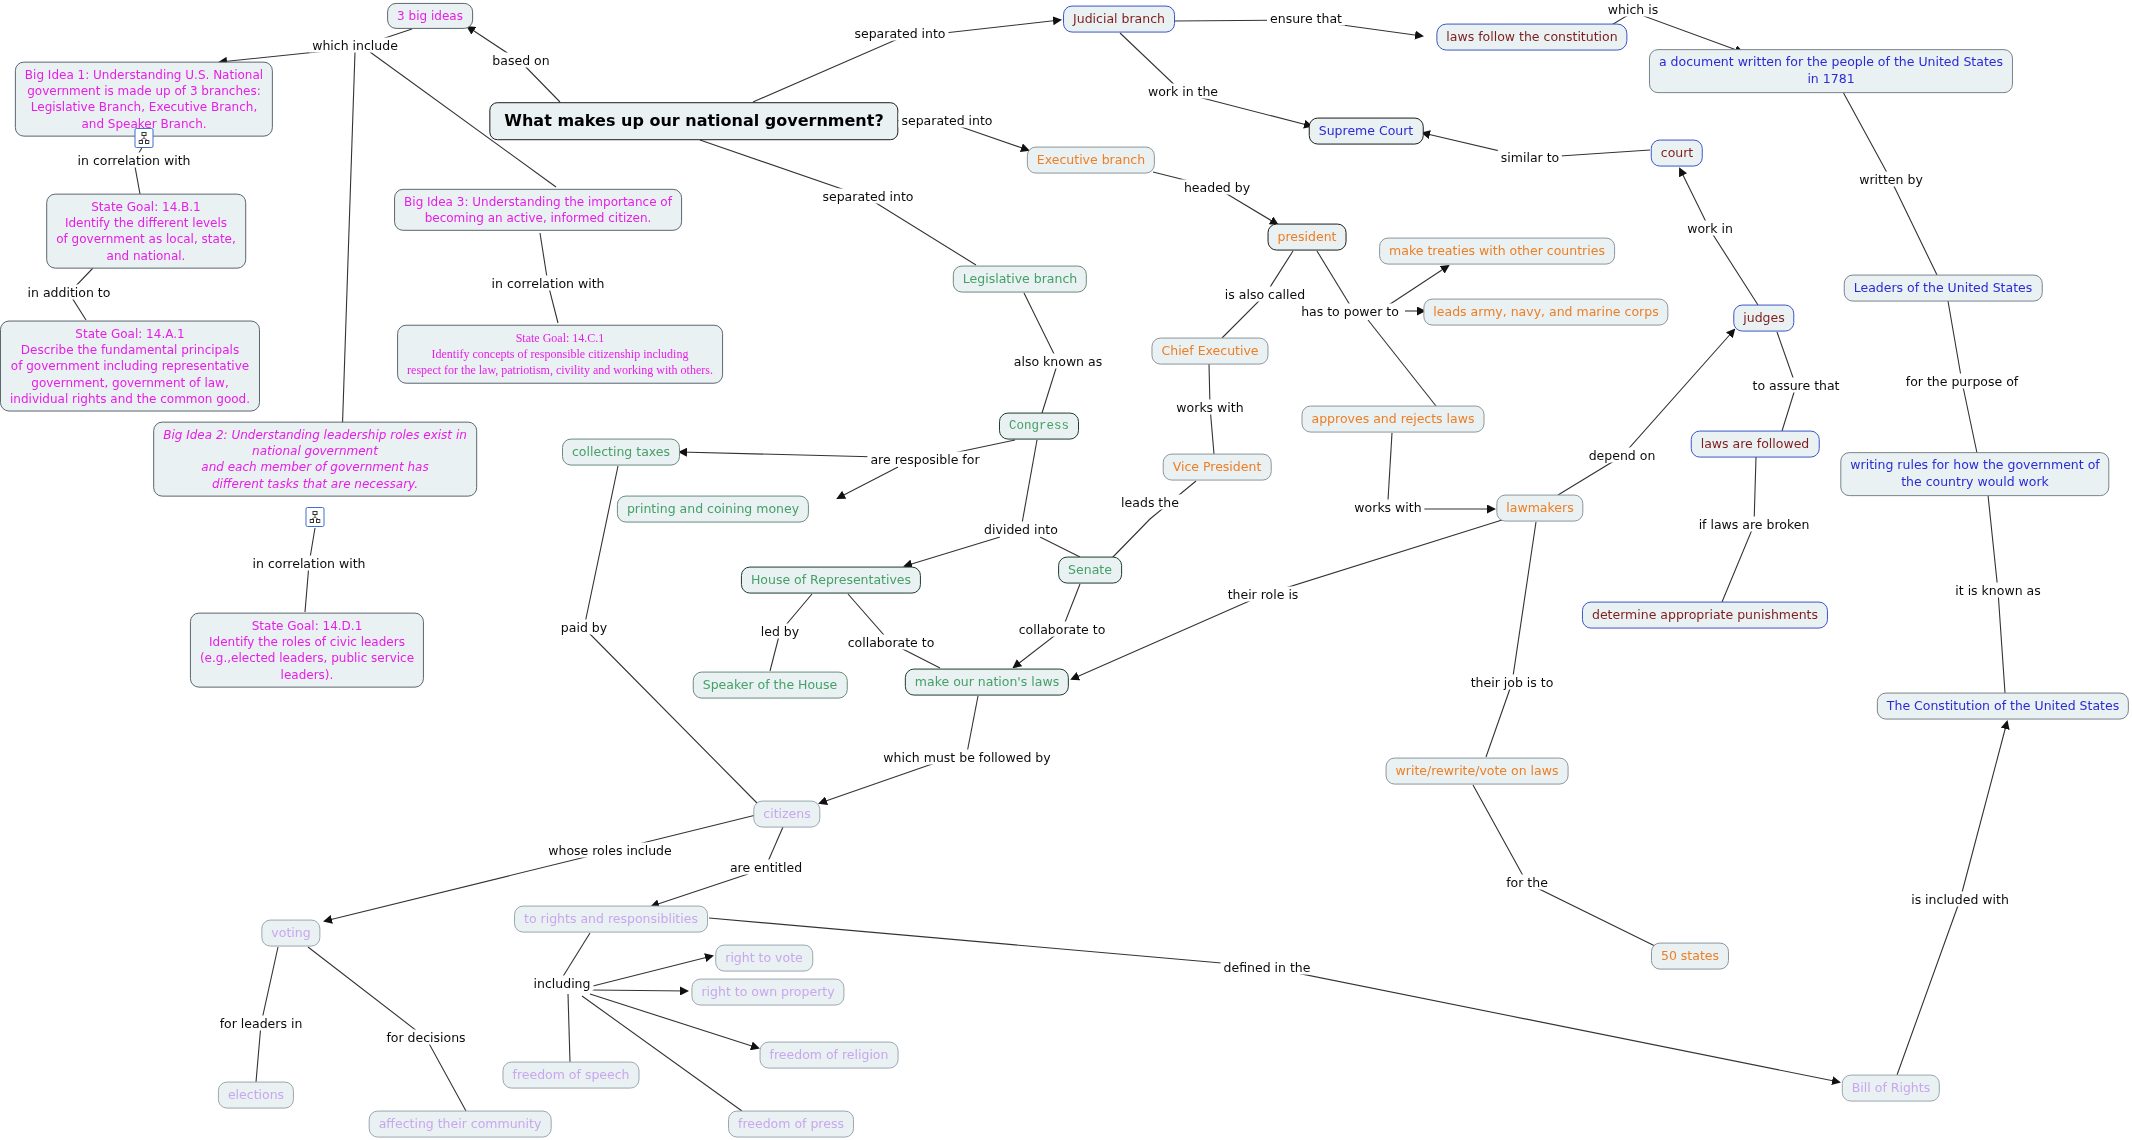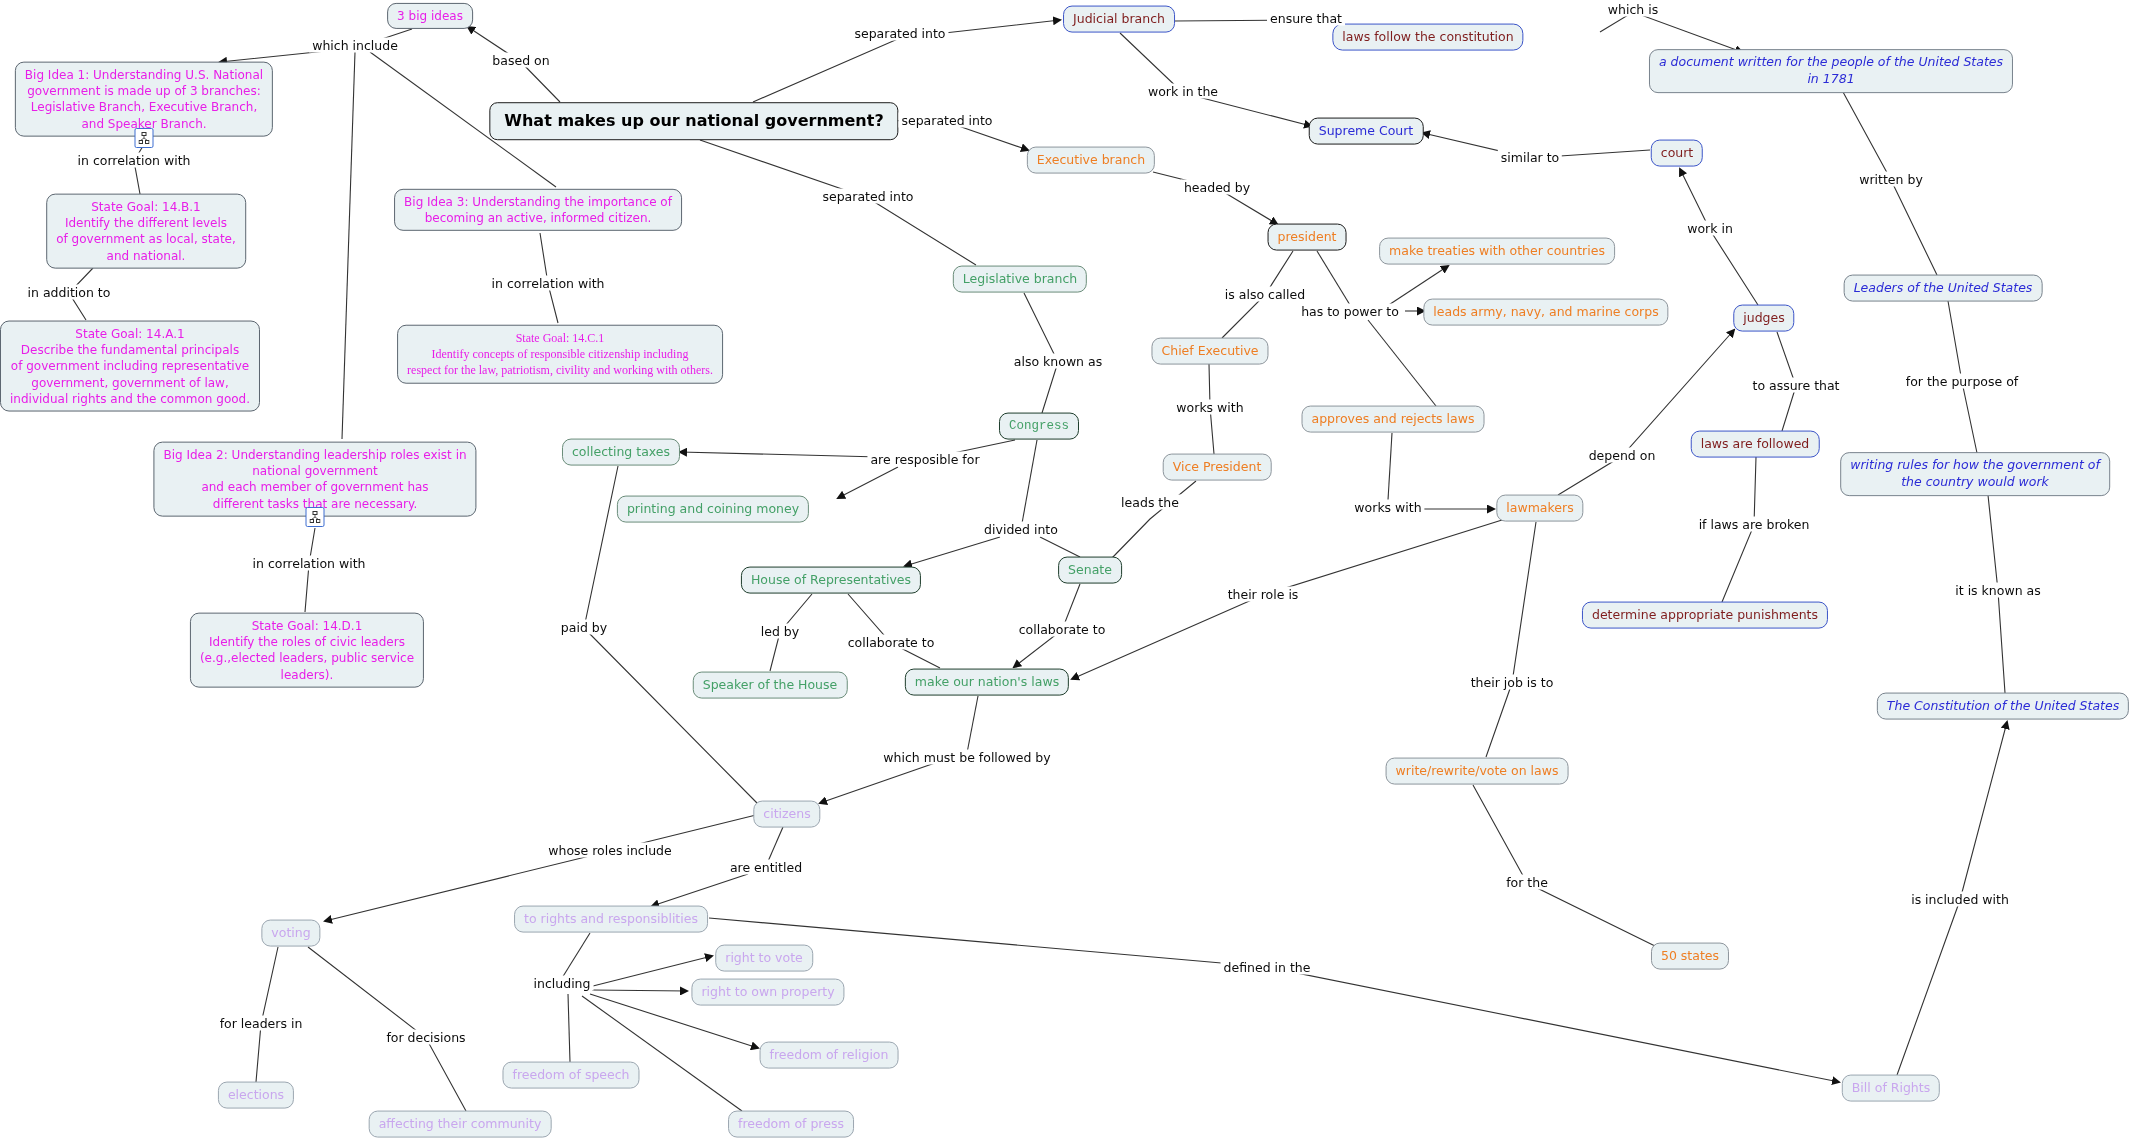--- a/index.html
+++ b/index.html
@@ -6,21 +6,21 @@
   #canvas{position:relative;width:2132px;height:1140px;background:#ffffff;overflow:hidden;
           font-family:"DejaVu Sans","Liberation Sans",sans-serif;}
   #edges-svg{position:absolute;left:0;top:0;width:2132px;height:1140px;}
   .node{position:absolute;transform:translate(-50%,-50%);background:#e9f1f3;border:1px solid #66707a;
         border-radius:9px;padding:4px 9px;font-size:12.5px;line-height:1.35;text-align:center;
         white-space:nowrap;box-shadow:0 0 0 rgba(0,0,0,0);}
   .node div{pointer-events:none;}
   .g-pink{color:#e81ee8;font-size:12px;border-color:#5c6670;}
   .g-topic{color:#000;font-weight:bold;font-size:16px;border-color:#1c1c1c;border-width:1.5px;padding:7px 14px;border-radius:8px;}
   .g-blue{color:#7f1d1d;border-color:#3c55c8;text-align:right;}
-  .g-blueGray{color:#2b2bd6;border-color:#79838d;font-style:italic;}
+  .g-blueGray{color:#2b2bd6;border-color:#79838d;}
   .g-supreme{color:#2b2bd6;border-color:#1c1c1c;}
   .g-green{color:#44a067;border-color:#6b8d7a;}
   .g-greenDark{color:#44a067;border-color:#1e3d2c;}
   .g-orange{color:#ee7e23;border-color:#8d959c;}
   .g-orangeDark{color:#ee7e23;border-color:#1c1c1c;}
   .g-lavender{color:#c9a7ee;border-color:#9ba6b0;}
   .label{position:absolute;transform:translate(-50%,-50%);background:#ffffff;padding:0 3px;
          font-size:12.5px;color:#0c0c0c;white-space:nowrap;}
   .map-icon{position:absolute;transform:translate(-50%,-50%);width:17px;height:18px;background:#fff;
             border:1px solid #3f6fd1;border-radius:2px;display:flex;align-items:center;justify-content:center;}
@@ -124,39 +124,39 @@
       </div>
       <div class="node g-pink" style="left: 538px; top: 210px;">
         <div>Big Idea 3: Understanding the importance of</div>
         <div>becoming an active, informed citizen.</div>
       </div>
       <div class="node g-pink" style="left: 560px; top: 354px; font-family: Liberation Serif, serif;">
         <div>State Goal: 14.C.1</div>
         <div>Identify concepts of responsible citizenship including</div>
         <div>respect for the law, patriotism, civility and working with others.</div>
       </div>
-      <div class="node g-pink" style="left: 315px; top: 479px;">
+      <div class="node g-pink" style="left: 315px; top: 459px; font-style: italic;">
         <div>Big Idea 2: Understanding leadership roles exist in</div>
         <div>national government</div>
         <div>and each member of government has</div>
         <div>different tasks that are necessary.</div>
       </div>
       <div class="node g-pink" style="left: 307px; top: 650px;">
         <div>State Goal: 14.D.1</div>
         <div>Identify the roles of civic leaders</div>
         <div>(e.g.,elected leaders, public service</div>
         <div>leaders).</div>
       </div>
       <div class="node g-topic" style="left: 694px; top: 121px;">
         <div>What makes up our national government?</div>
       </div>
       <div class="node g-blue" style="left: 1119px; top: 19px;">
         <div>Judicial branch</div>
       </div>
-      <div class="node g-blue" style="left: 1428px; top: 37px; border-radius: 10px;">
+      <div class="node g-blue" style="left: 1532px; top: 37px; border-radius: 10px;">
         <div>laws follow the constitution</div>
       </div>
       <div class="node g-blueGray" style="left: 1831px; top: 71px;">
         <div>a document written for the people of the United States</div>
         <div>in 1781</div>
       </div>
       <div class="node g-supreme" style="left: 1366px; top: 131px;">
         <div>Supreme Court</div>
       </div>
       <div class="node g-blue" style="left: 1677px; top: 153px;">

